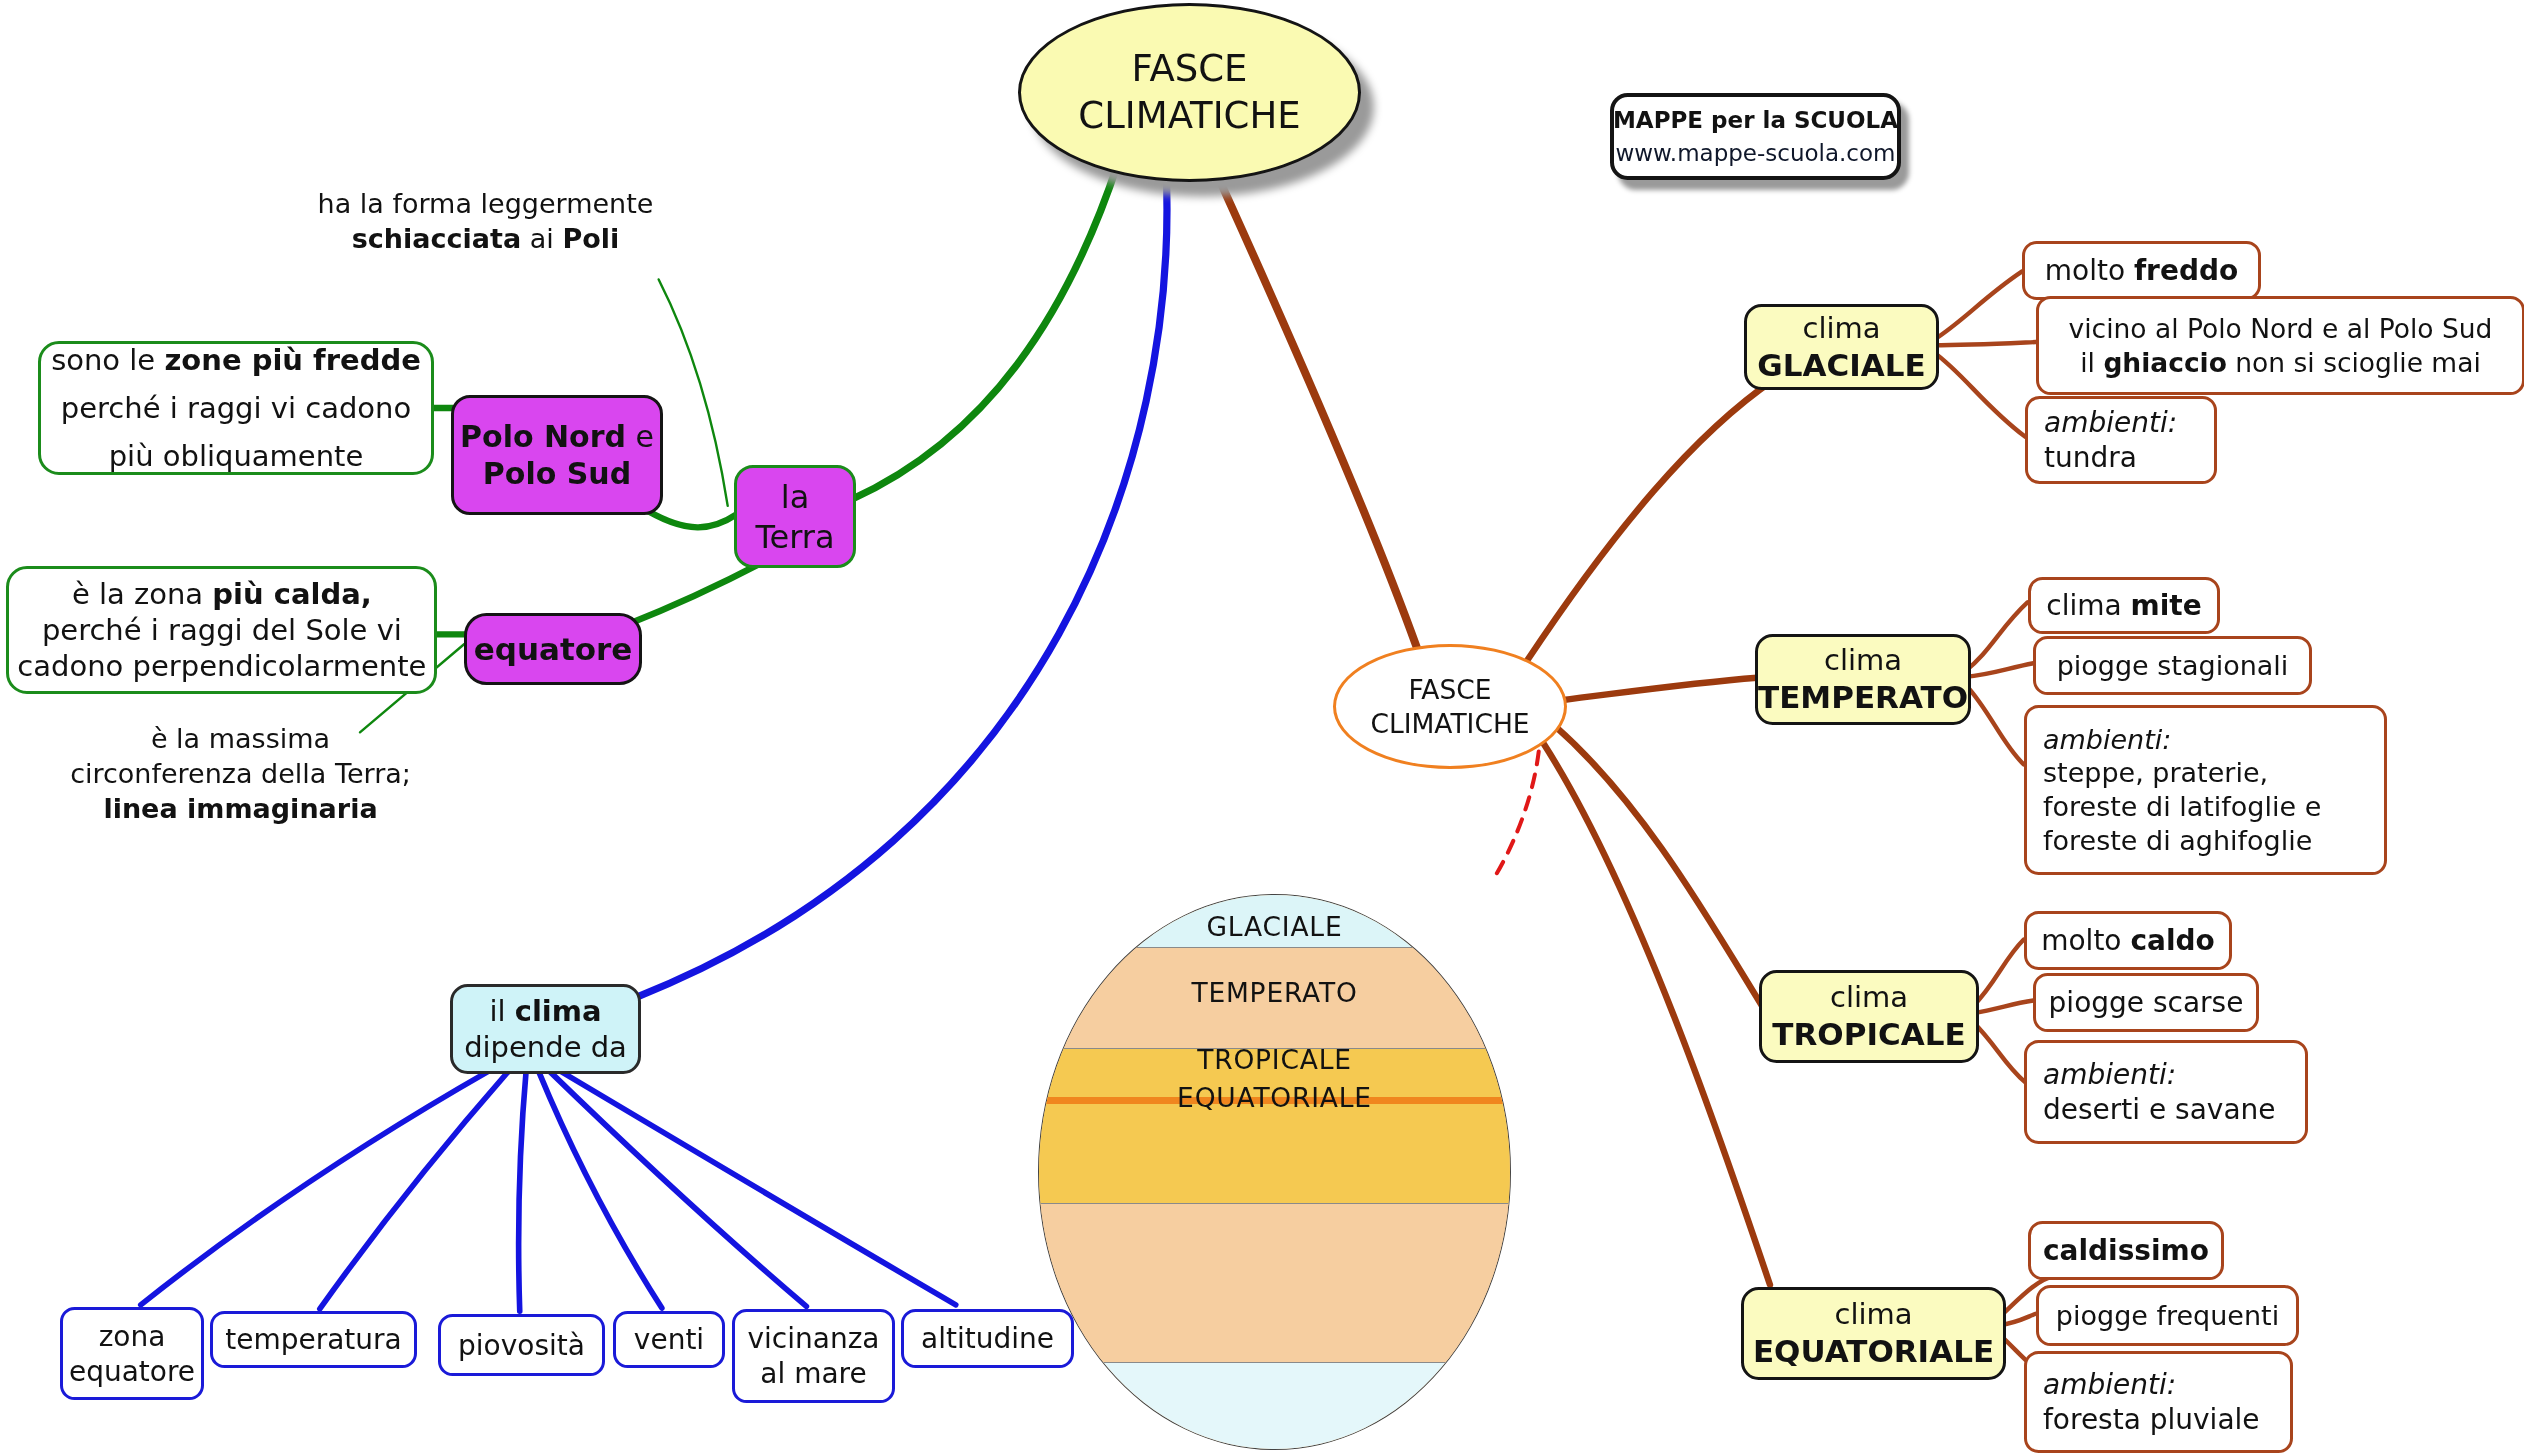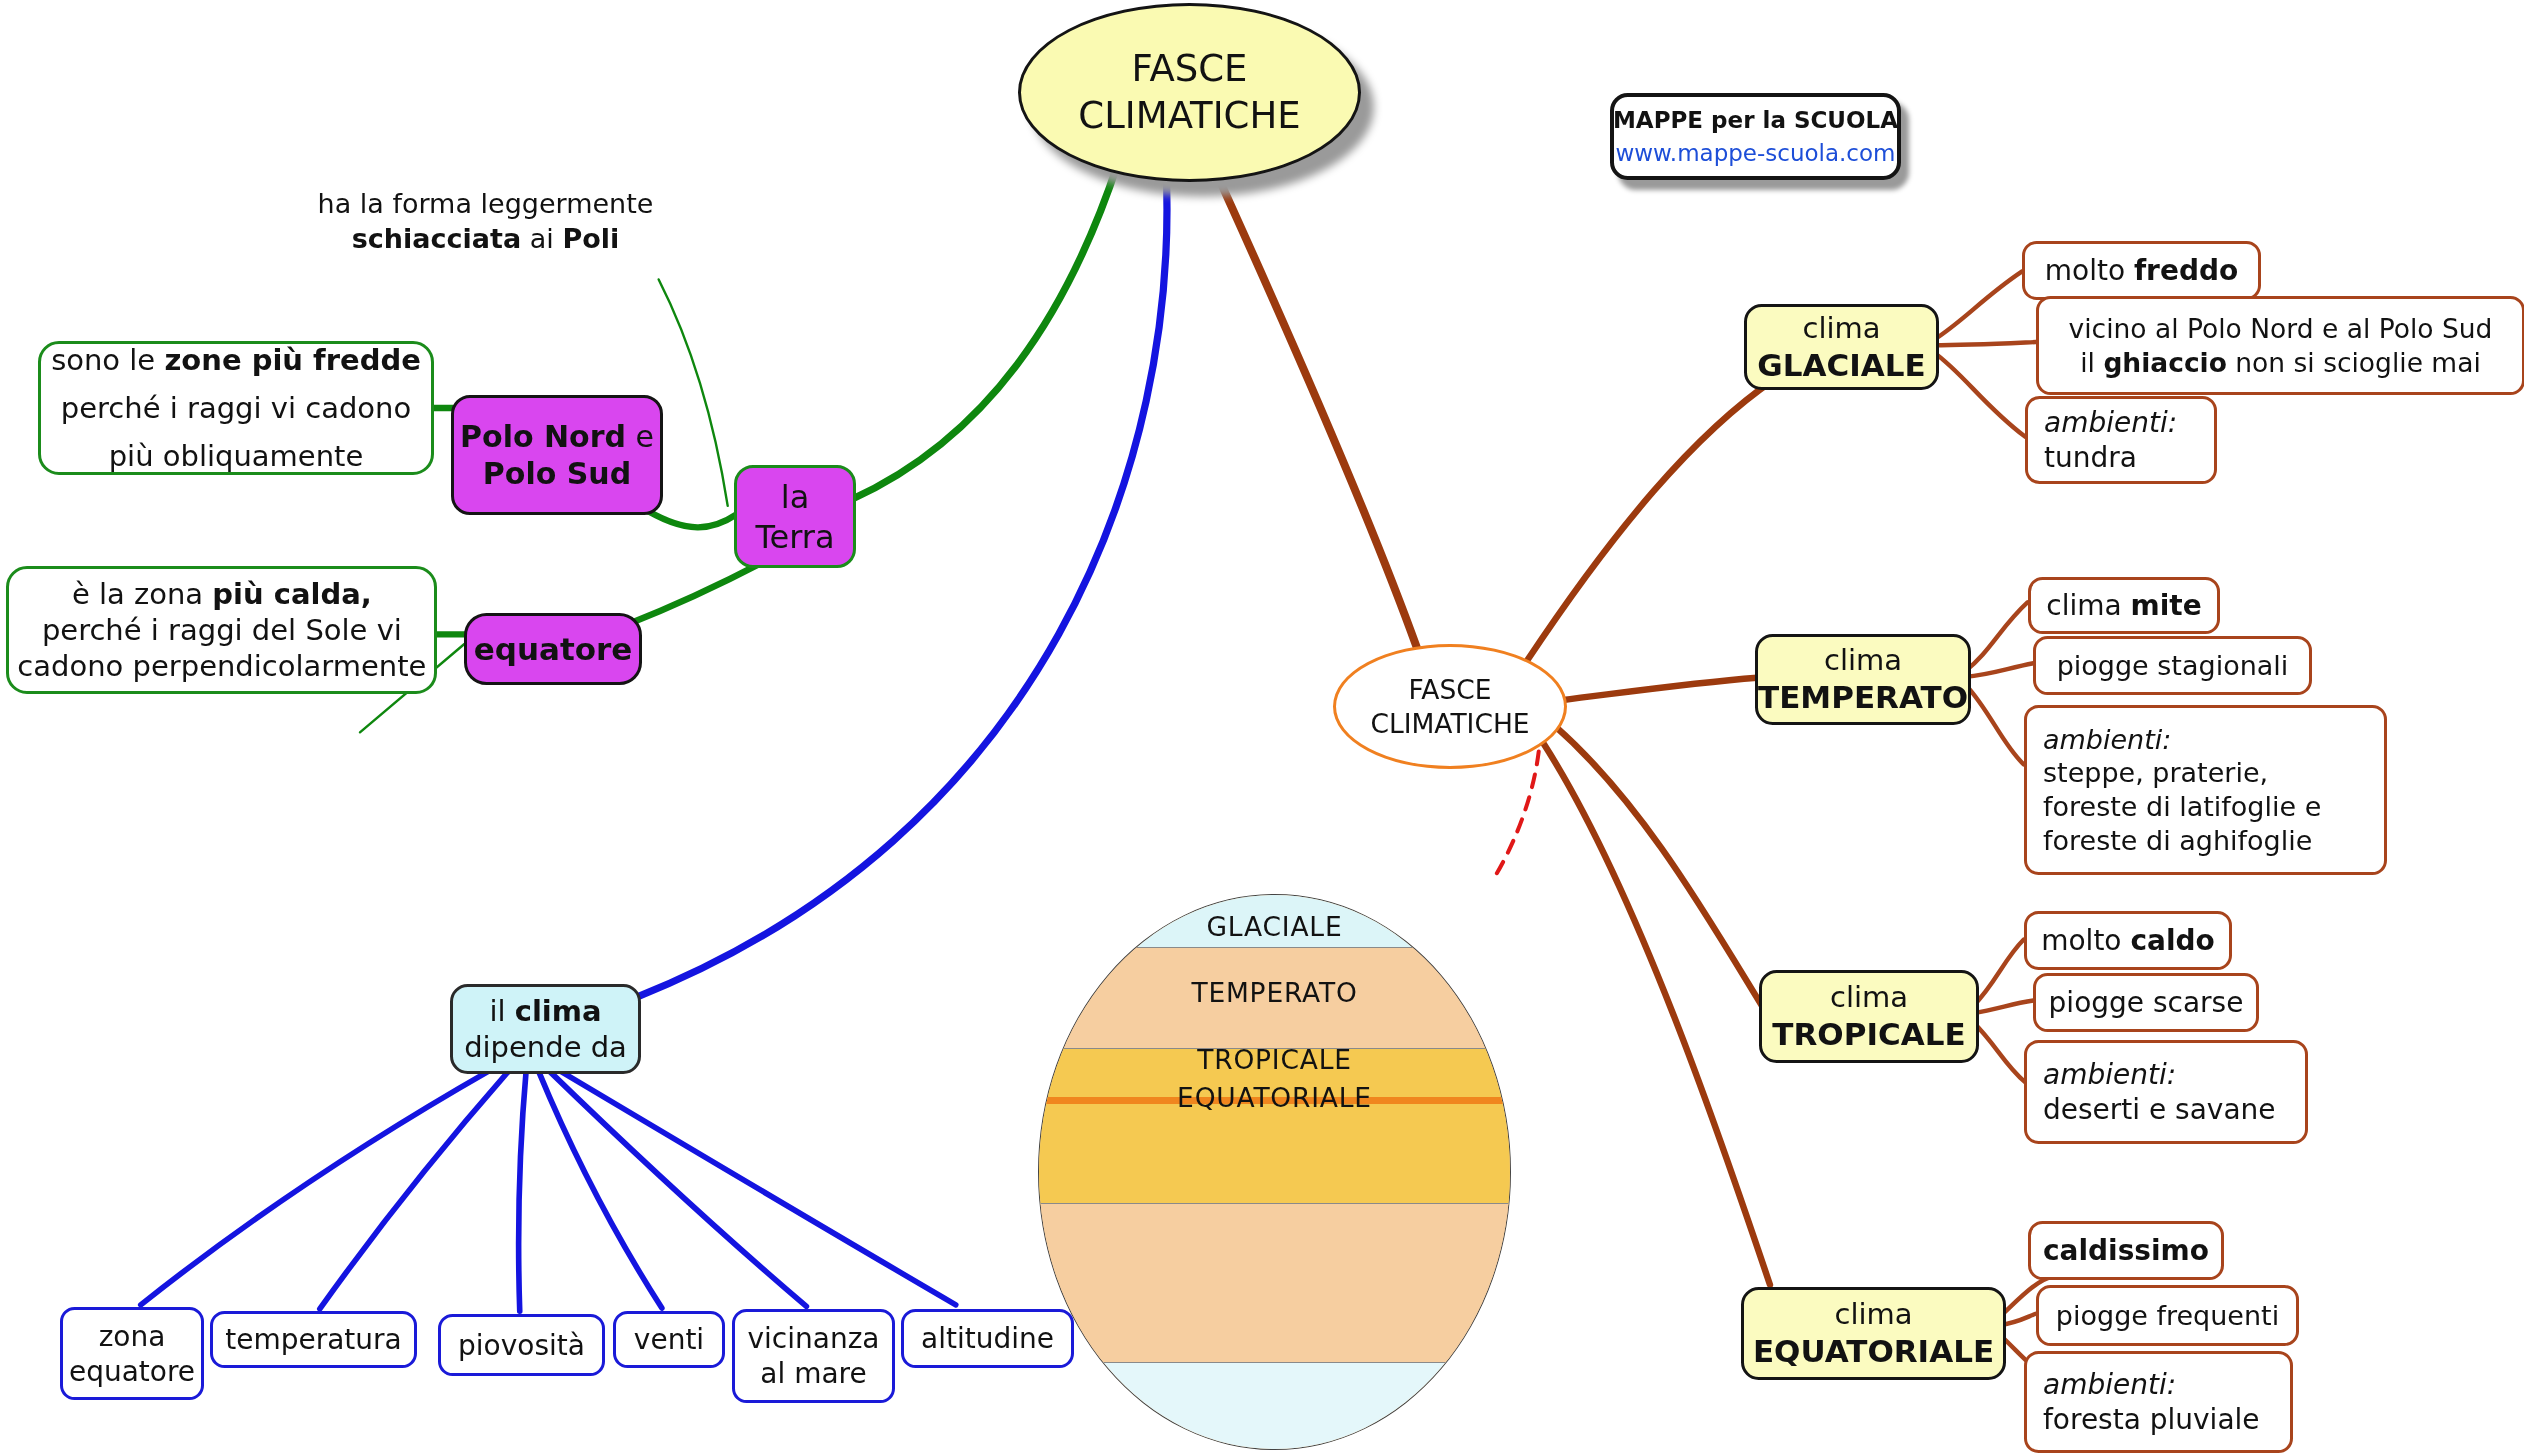--- a/index.html
+++ b/index.html
@@ -75,21 +75,21 @@
     <path d="M 1916 936 C 1908 1000 1882 1058 1860 1094" stroke="#E01818" stroke-width="5" stroke-dasharray="16 13" fill="none" stroke-linecap="round"></path>
   </svg>
 
   <div class="node ellipse shadow-big" style="left:1018px;top:3.2px;width:337px;height:173px;background:#FAFAB2;border:3.2px solid #141414;font-size:37px;">
       <div class="ln"><span>FASCE</span></div>
       <div class="ln"><span>CLIMATICHE</span></div>
     </div>
 
   <div class="node shadow-sm" style="left:1610px;top:93px;width:283px;height:79px;border:4px solid #141414;border-radius:17.7px;font-size:23px;line-height:1.4;">
     <div class="ln b">MAPPE per la SCUOLA</div>
-    <div class="ln" style="color:#1d4ed8;">www.mappe-scuola.com</div>
+    <div class="ln" style="color:#0f172a;">www.mappe-scuola.com</div>
   </div>
 
   <div class="note" style="left:297px;top:186px;width:377px;font-size:27px;">
       <div class="ln"><span>ha la forma leggermente</span></div>
       <div class="ln"><span class="b">schiacciata</span><span> ai </span><span class="b">Poli</span></div>
     </div>
 
   <div class="node white-green" style="left:38px;top:341px;width:390px;height:128px;font-size:29px;gap:12px;">
       <div class="ln"><span>sono le </span><span class="b">zone più fredde</span></div>
       <div class="ln"><span>perché i raggi vi cadono</span></div>
@@ -109,20 +109,25 @@
   <div class="node green-box black-border" style="left:464px;top:613px;width:172px;height:66px;border-radius:22.5px;font-size:31px;">
       <div class="ln"><span class="b">equatore</span></div>
     </div>
 
   <div class="node white-green" style="left:6.4px;top:566px;width:425px;height:122px;font-size:29px;border-radius:21px;">
       <div class="ln"><span>è la zona </span><span class="b">più calda,</span></div>
       <div class="ln"><span>perché i raggi del Sole vi</span></div>
       <div class="ln"><span>cadono perpendicolarmente</span></div>
     </div>
 
+  <div class="note" style="left:48px;top:721px;width:385px;font-size:27px;">
+      <div class="ln"><span>è la massima</span></div>
+      <div class="ln"><span>circonferenza della Terra;</span></div>
+      <div class="ln"><span class="b">linea immaginaria</span></div>
+    </div>
 
   <div class="node" style="left:450px;top:984px;width:185px;height:84px;background:#CFF3F8;border:3.2px solid #2a2a2a;border-radius:17.7px;font-size:29px;">
       <div class="ln"><span>il </span><span class="b">clima</span></div>
       <div class="ln"><span>dipende da</span></div>
     </div>
 
   <div class="node factor" style="left:60px;top:1307px;width:138px;height:87px;">
       <div class="ln"><span>zona</span></div>
       <div class="ln"><span>equatore</span></div>
     </div>

